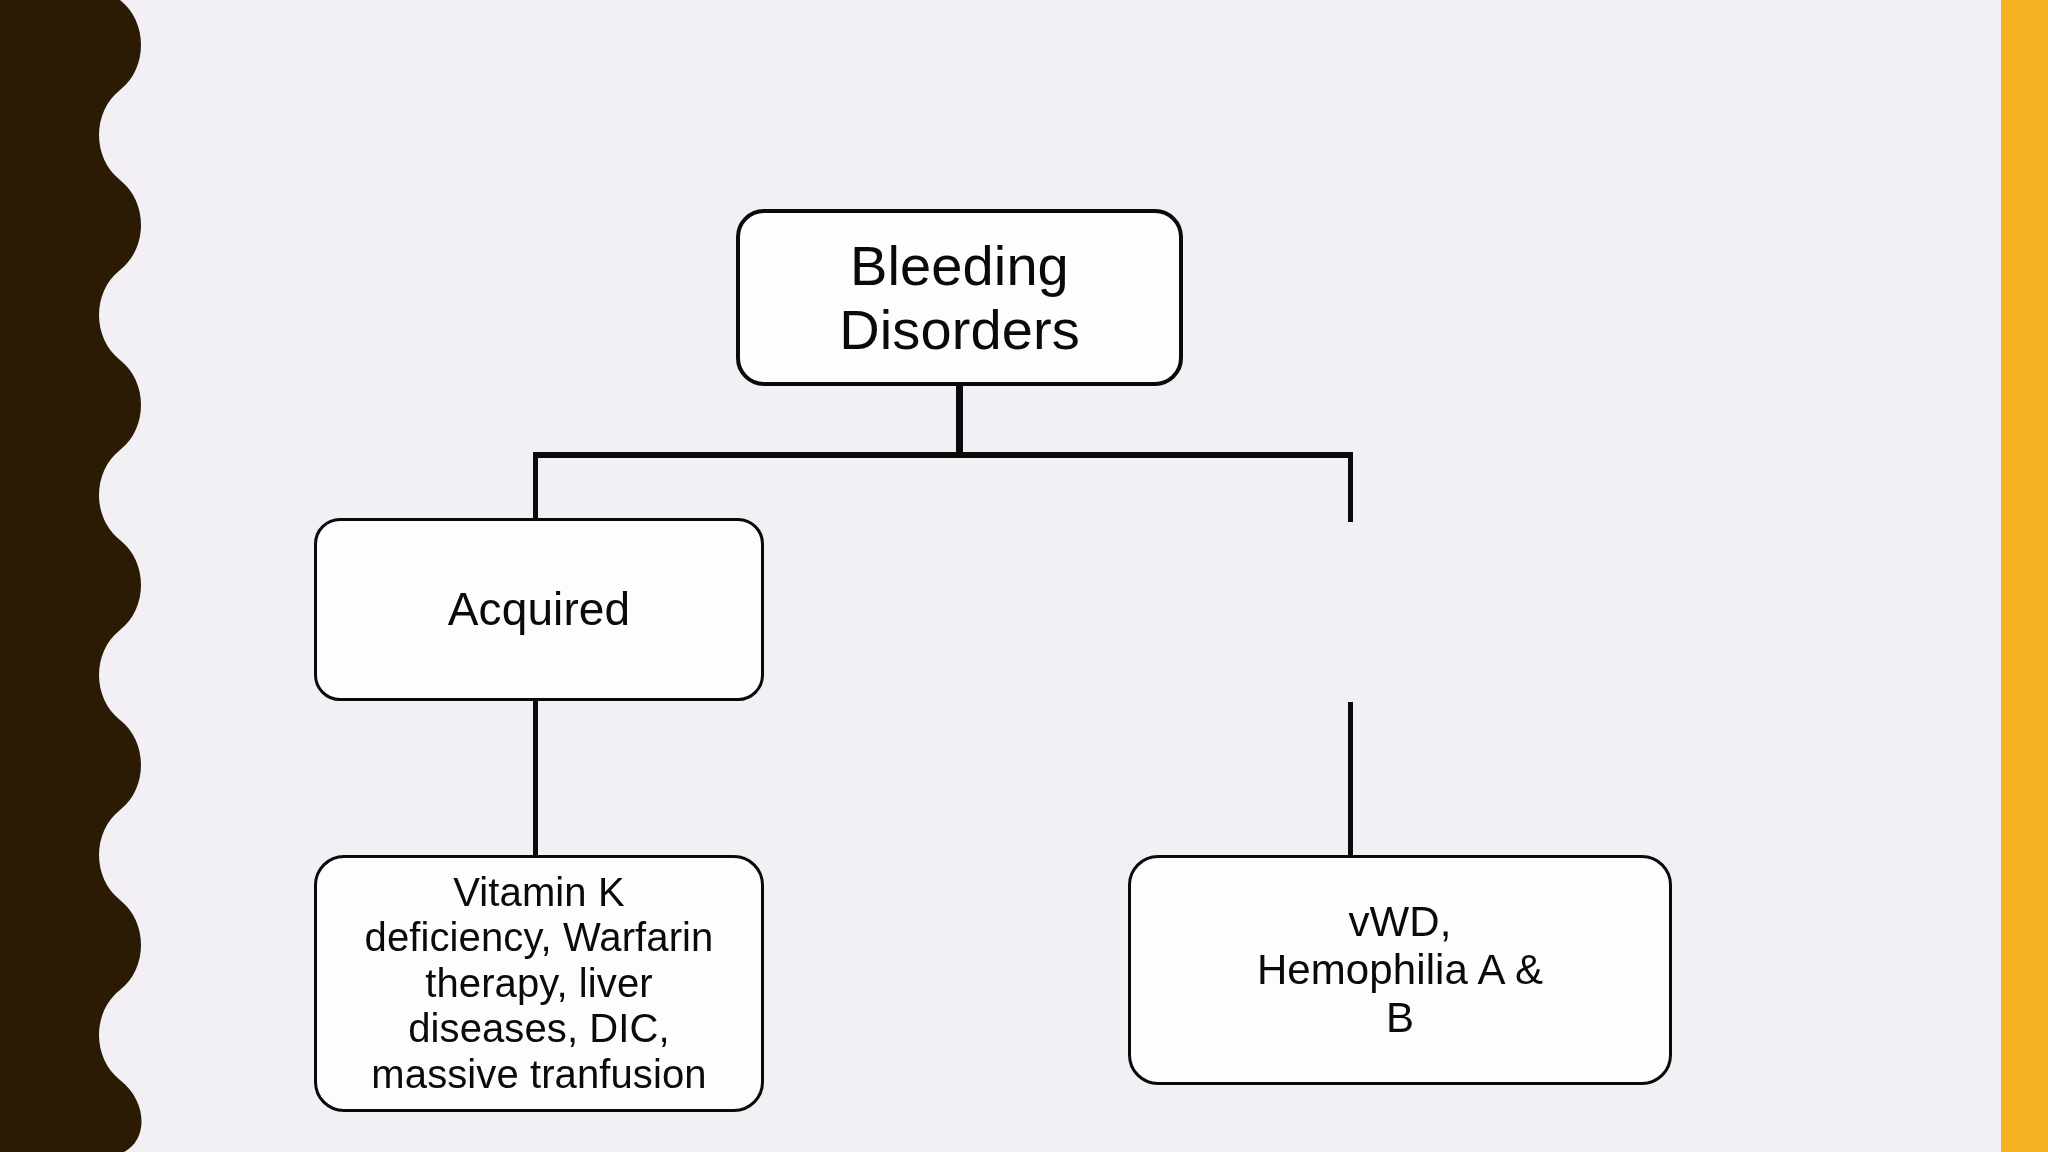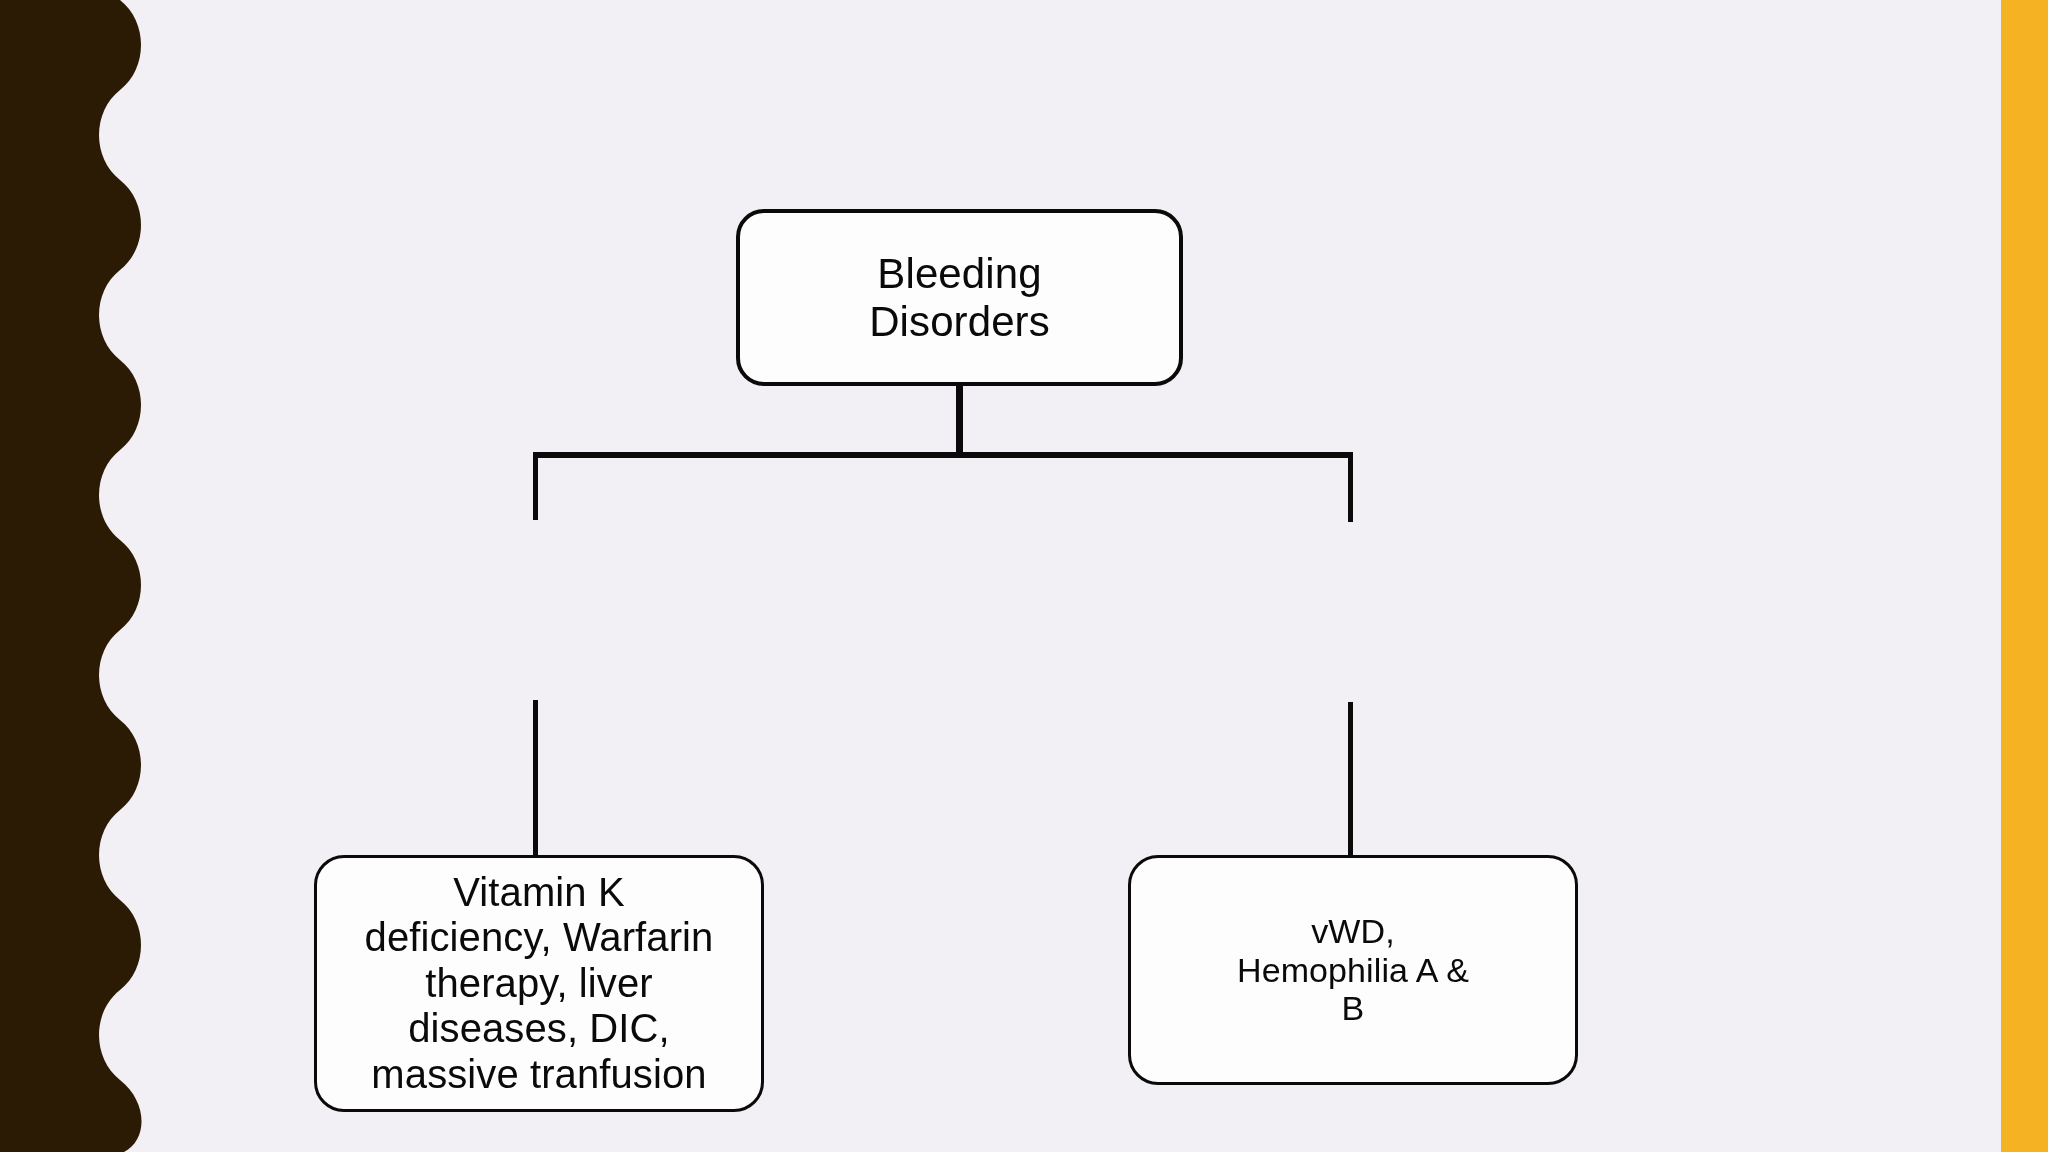--- a/index.html
+++ b/index.html
@@ -60,21 +60,21 @@
     white-space: pre-line;
     letter-spacing: 0.1px;
   }
 
   
   #node-root {
     left: 736px;
     top: 209px;
     width: 447px;
     height: 177px;
-    font-size: 42px;
+    font-size: 56px;
     border-width: 4px;
     border-radius: 28px;
   }
 
   
   #node-acquired {
     left: 314px;
     top: 518px;
     width: 450px;
     height: 183px;
@@ -93,23 +93,23 @@
     left: 314px;
     top: 855px;
     width: 450px;
     height: 257px;
     font-size: 40px;
     border-radius: 30px;
   }
   #node-inherited-detail {
     left: 1128px;
     top: 855px;
-    width: 450px;
+    width: 544px;
     height: 230px;
-    font-size: 34px;
+    font-size: 42px;
     border-radius: 30px;
   }
 
   
   .conn {
     position: absolute;
     background: #0A0A0A;
   }
   
   #conn-root-stub {
@@ -185,20 +185,21 @@
     <div class="conn" id="conn-root-stub"></div>
     <div class="conn" id="conn-hbar"></div>
     <div class="conn" id="conn-drop-left"></div>
     <div class="conn" id="conn-drop-right"></div>
     <div class="conn" id="conn-acquired-detail"></div>
     <div class="conn" id="conn-inherited-detail"></div>
 
     <div class="node" id="node-root">Bleeding
 Disorders</div>
 
+    <div class="node" id="node-acquired">Acquired</div>
 
 
     <div class="node" id="node-acquired-detail">Vitamin K
 deficiency, Warfarin
 therapy, liver
 diseases, DIC,
 massive tranfusion</div>
 
     <div class="node" id="node-inherited-detail">vWD,
 Hemophilia A &amp;

